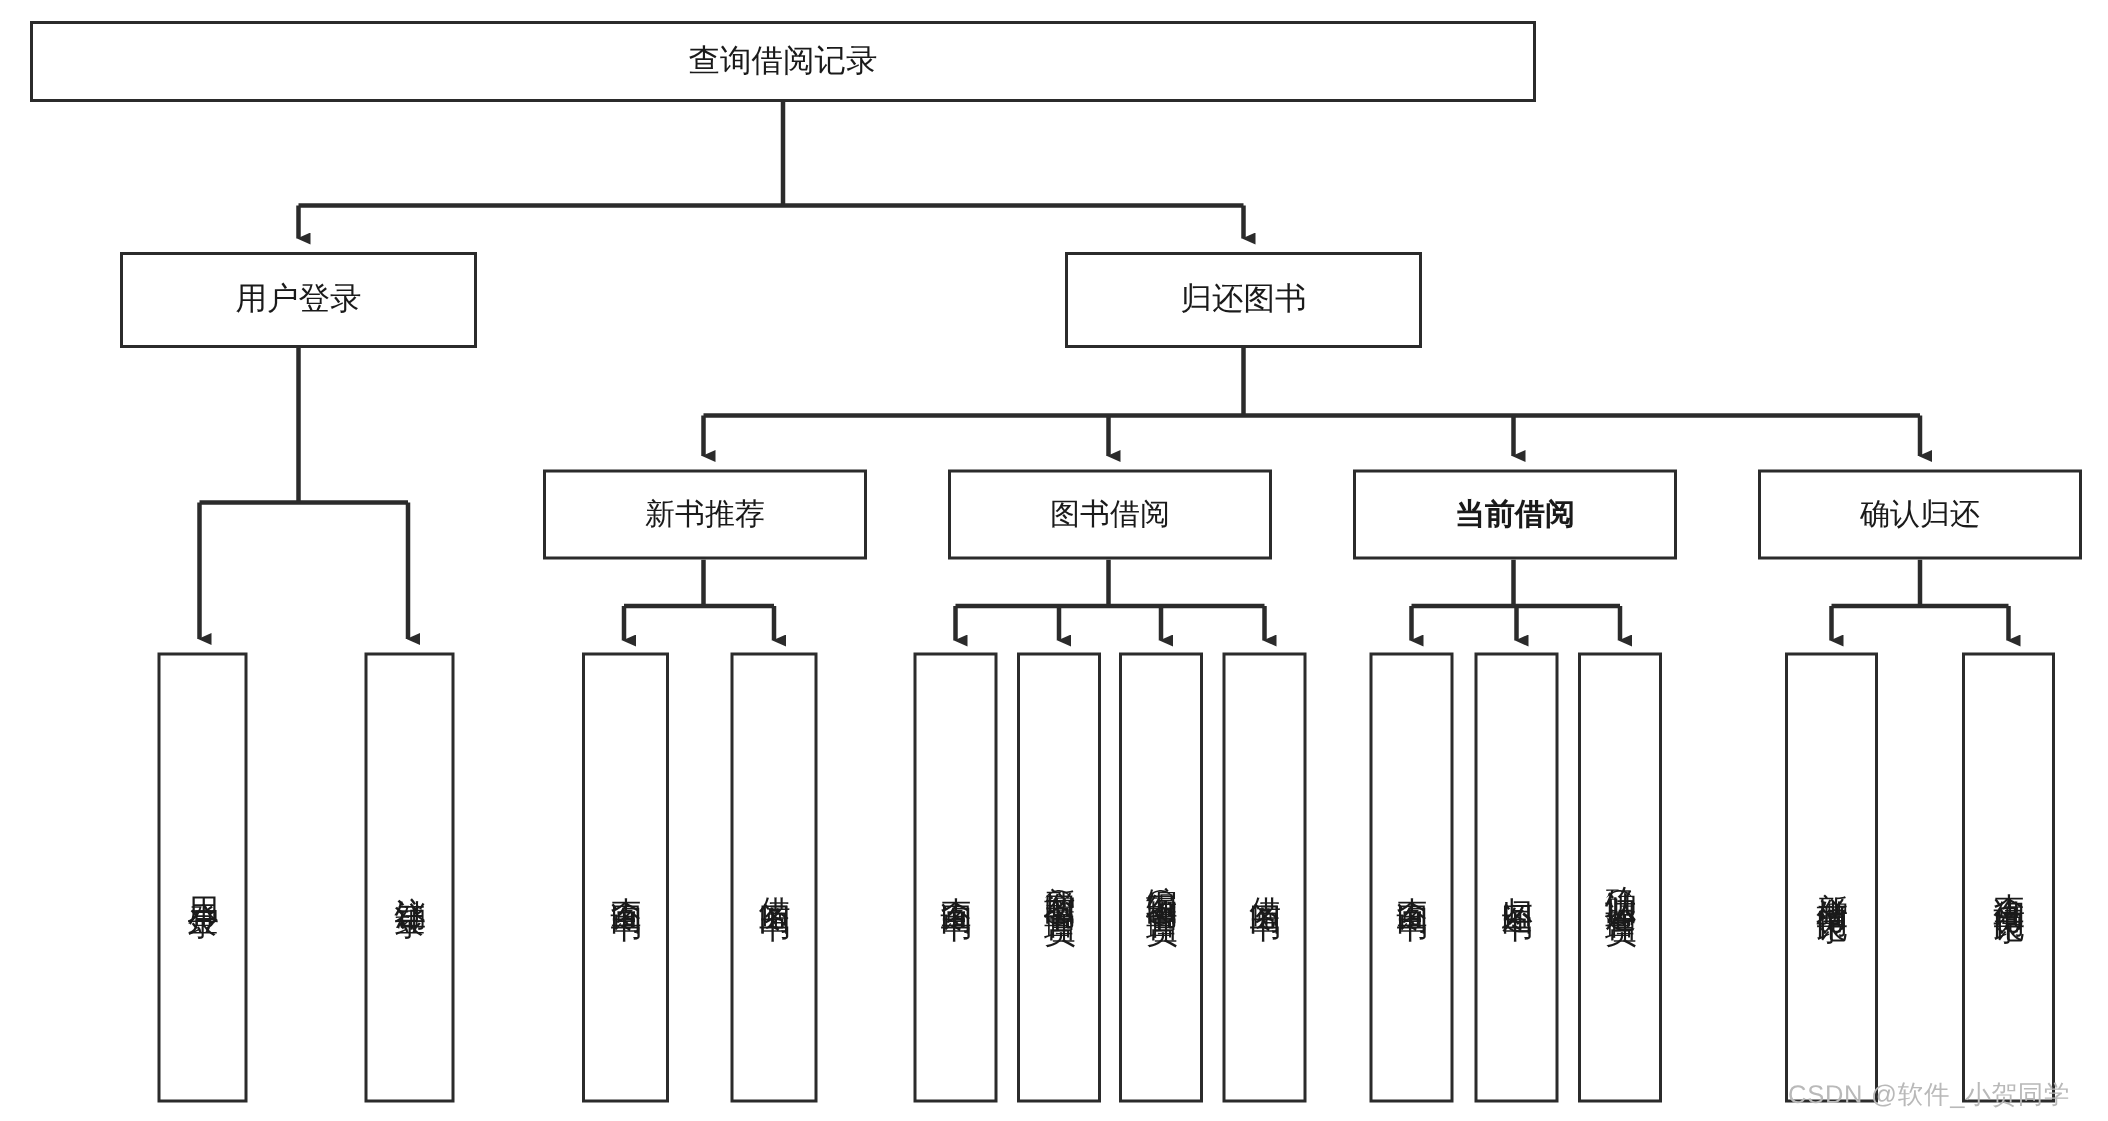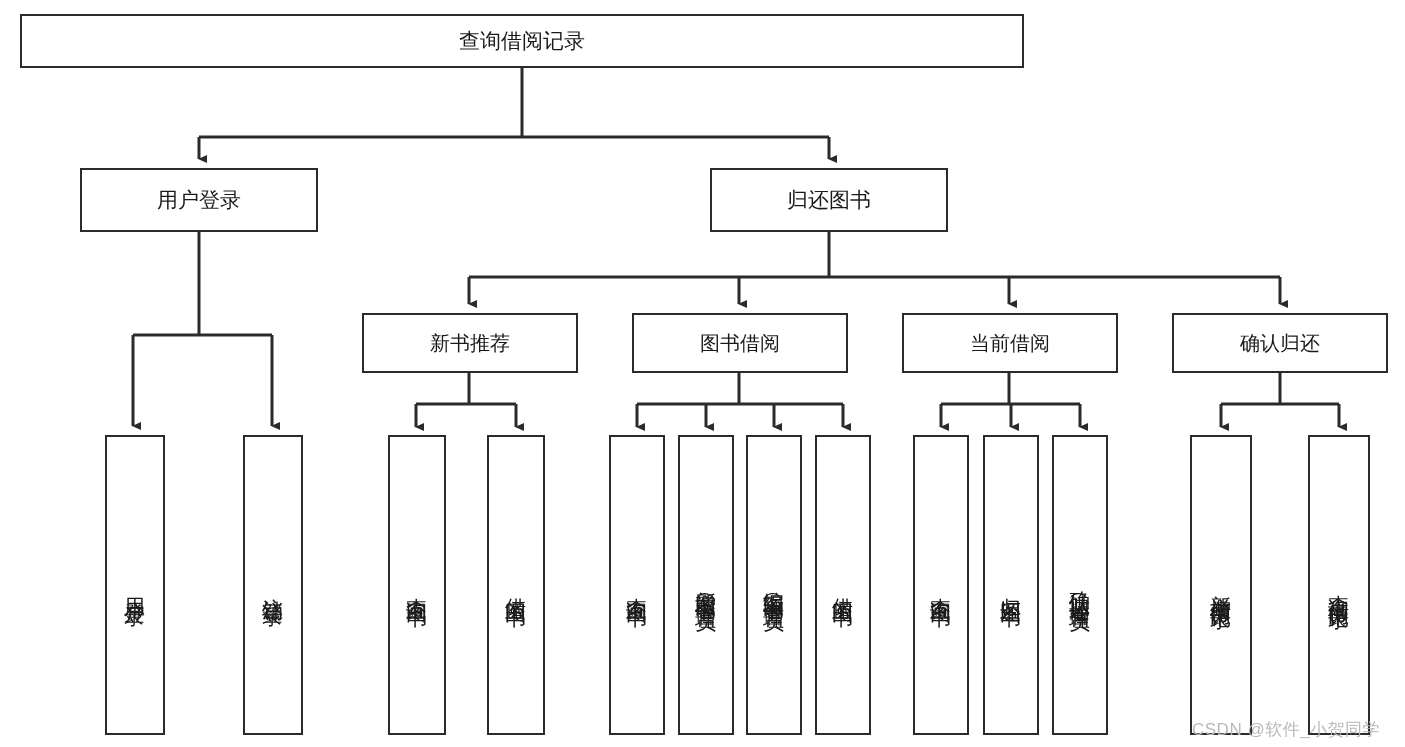--- a/index.html
+++ b/index.html
@@ -130,21 +130,21 @@
   <div class="node node-l1" style="left:710px; top:168px; width:238px; height:64px;">
     <span class="label">归还图书</span>
   </div>
 
   <div class="node node-l2" style="left:362px; top:313px; width:216px; height:60px;">
     <span class="label">新书推荐</span>
   </div>
   <div class="node node-l2" style="left:632px; top:313px; width:216px; height:60px;">
     <span class="label">图书借阅</span>
   </div>
-  <div class="node node-l2" style="left:902px; top:313px; width:216px; height:60px;">
+  <div class="node node-l2" style="left:902px; top:313px; width:216px; height:60px;font-weight:bold;">
     <span class="label">当前借阅</span>
   </div>
   <div class="node node-l2" style="left:1172px; top:313px; width:216px; height:60px;">
     <span class="label">确认归还</span>
   </div>
 
   <div class="node node-leaf" style="left:105px; top:435px; width:60px; height:300px;">
     <span class="label">用户登录</span>
   </div>
   <div class="node node-leaf" style="left:243px; top:435px; width:60px; height:300px;">

